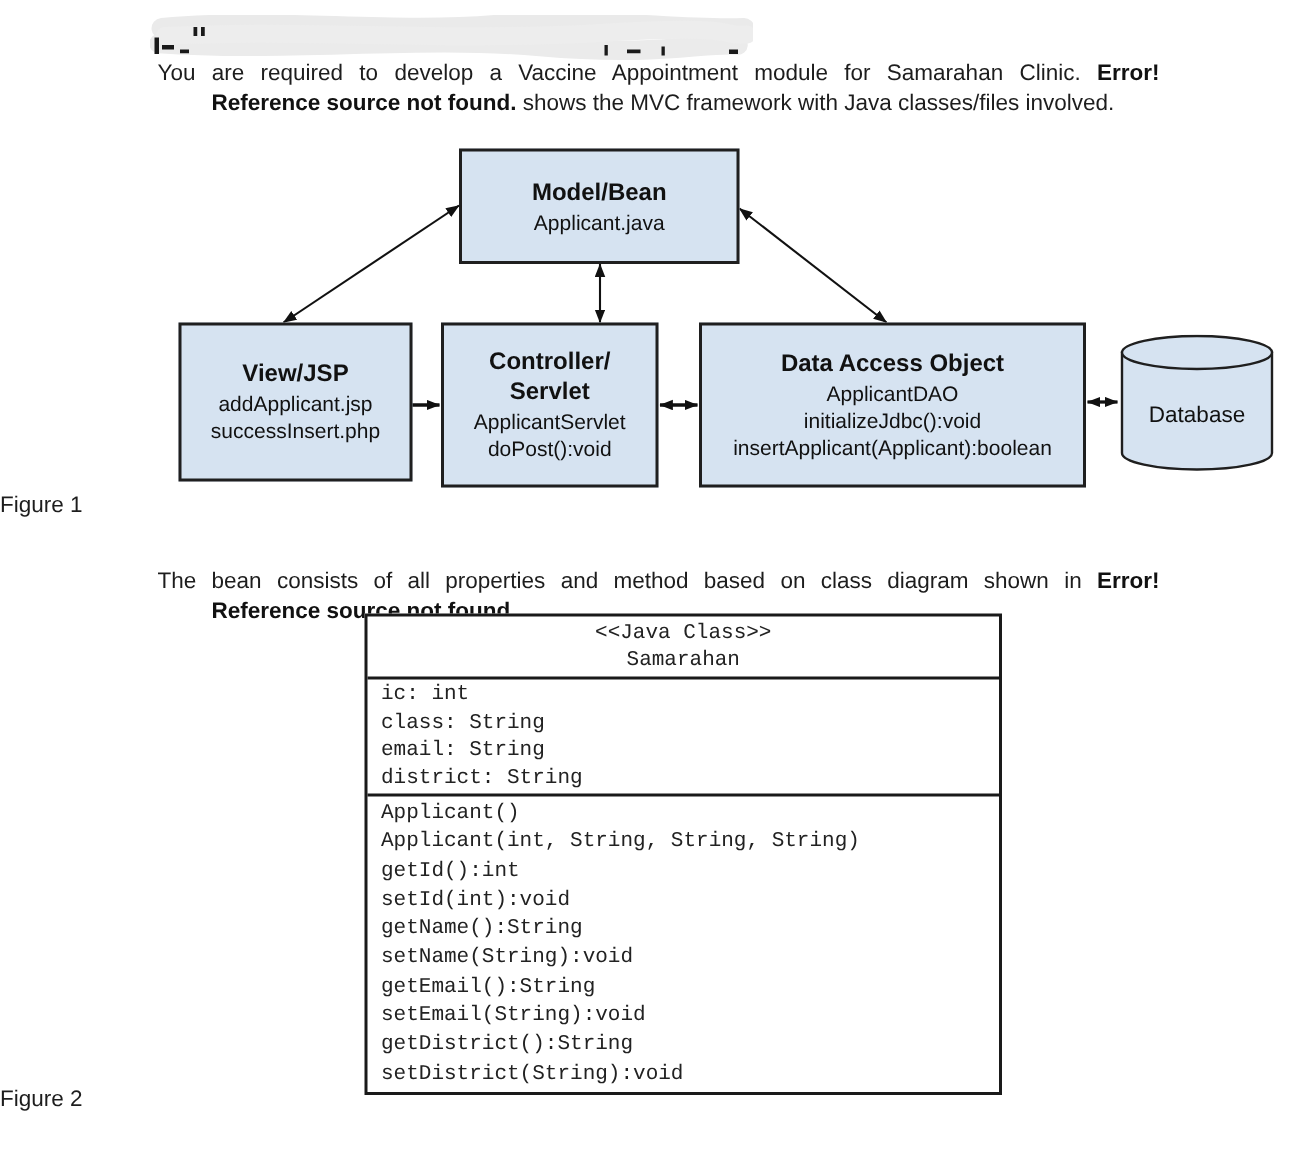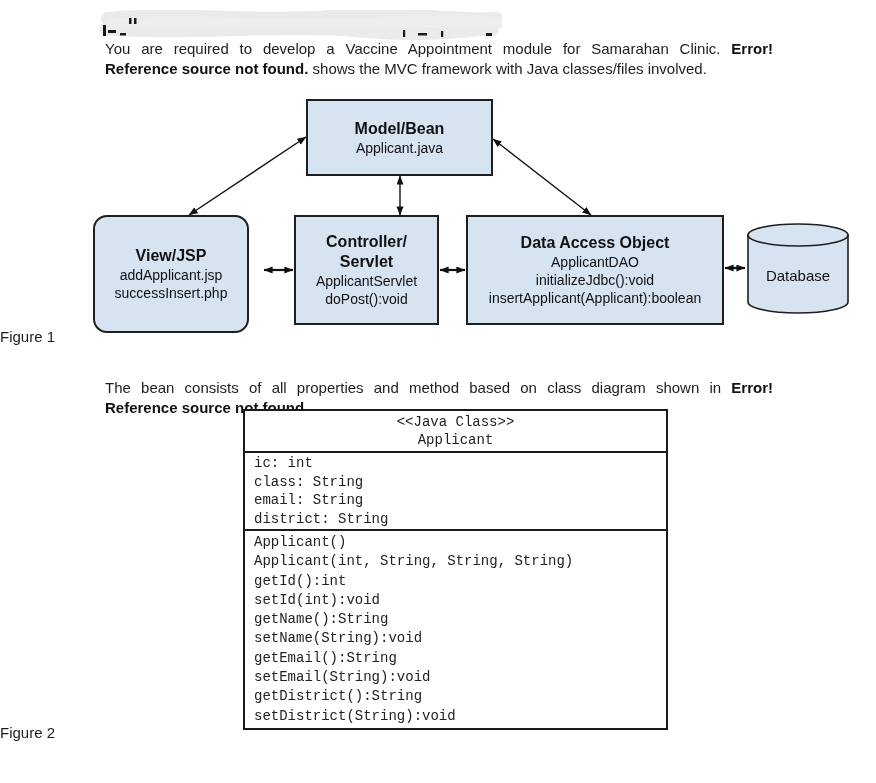--- a/index.html
+++ b/index.html
@@ -4,21 +4,21 @@
 <style>
   html,body{margin:0;padding:0;background:#ffffff;}
   .page{
     position:relative;width:876px;height:783px;background:#ffffff;overflow:hidden;
     font-family:"Liberation Sans",sans-serif;color:#1d1d1d;
   }
   .abs{position:absolute;}
   
   .para{width:668px;font-size:15px;line-height:20px;color:#1d1d1d;}
   .para .jline{text-align:justify;text-align-last:justify;}
-  .para .nline{white-space:nowrap;}
+  .para .nline{white-space:nowrap;margin-left:36px;}
   .para b{font-weight:bold;color:#111;}
   
   .mvcbox{
     position:absolute;box-sizing:border-box;
     background:#d6e3f1;border:2px solid #1f1f1f;
     display:flex;flex-direction:column;justify-content:center;align-items:center;
     text-align:center;line-height:18px;font-size:14px;color:#111;
   }
   .mvcbox .t{font-weight:bold;font-size:16px;line-height:20px;}
   .caption{width:856px;font-size:15px;color:#1d1d1d;}
@@ -80,21 +80,21 @@
         <line x1="440" y1="172" x2="465" y2="172" marker-start="url(#ah)" marker-end="url(#ah)"></line>
         <line x1="725" y1="170" x2="745" y2="170" marker-start="url(#ah)" marker-end="url(#ah)"></line>
       </g>
     </svg>
 
     <div class="mvcbox" style="left:306px;top:1px;width:187px;height:77px;">
       <div class="t">Model/Bean</div>
       <div>Applicant.java</div>
     </div>
 
-    <div class="mvcbox" style="left:93px;top:117px;width:156px;height:118px;border-radius:14px;">
+    <div class="mvcbox" style="left:119px;top:117px;width:156px;height:106px;">
       <div class="t">View/JSP</div>
       <div>addApplicant.jsp</div>
       <div>successInsert.php</div>
     </div>
 
     <div class="mvcbox" style="left:294px;top:117px;width:145px;height:110px;">
       <div class="t">Controller/</div>
       <div class="t">Servlet</div>
       <div>ApplicantServlet</div>
       <div>doPost():void</div>
@@ -117,21 +117,21 @@
   <div class="caption abs" style="left:0;top:328px;">Figure 1</div>
 
   <div class="para abs" style="left:105px;top:378px;">
     <div class="jline"><span>The bean consists of all properties and method based on class diagram shown in </span><b>Error!</b></div>
     <div class="nline"><b>Reference source not found.</b><span>.</span></div>
   </div>
 
   <div class="uml abs" style="left:243px;top:409px;">
     <div class="hdr">
       <div>&lt;&lt;Java Class&gt;&gt;</div>
-      <div>Applicant</div>
+      <div>Samarahan</div>
     </div>
     <div class="flds">
       <div>ic: int</div>
       <div>class: String</div>
       <div>email: String</div>
       <div>district: String</div>
     </div>
     <div class="mths">
       <div>Applicant()</div>
       <div>Applicant(int, String, String, String)</div>

